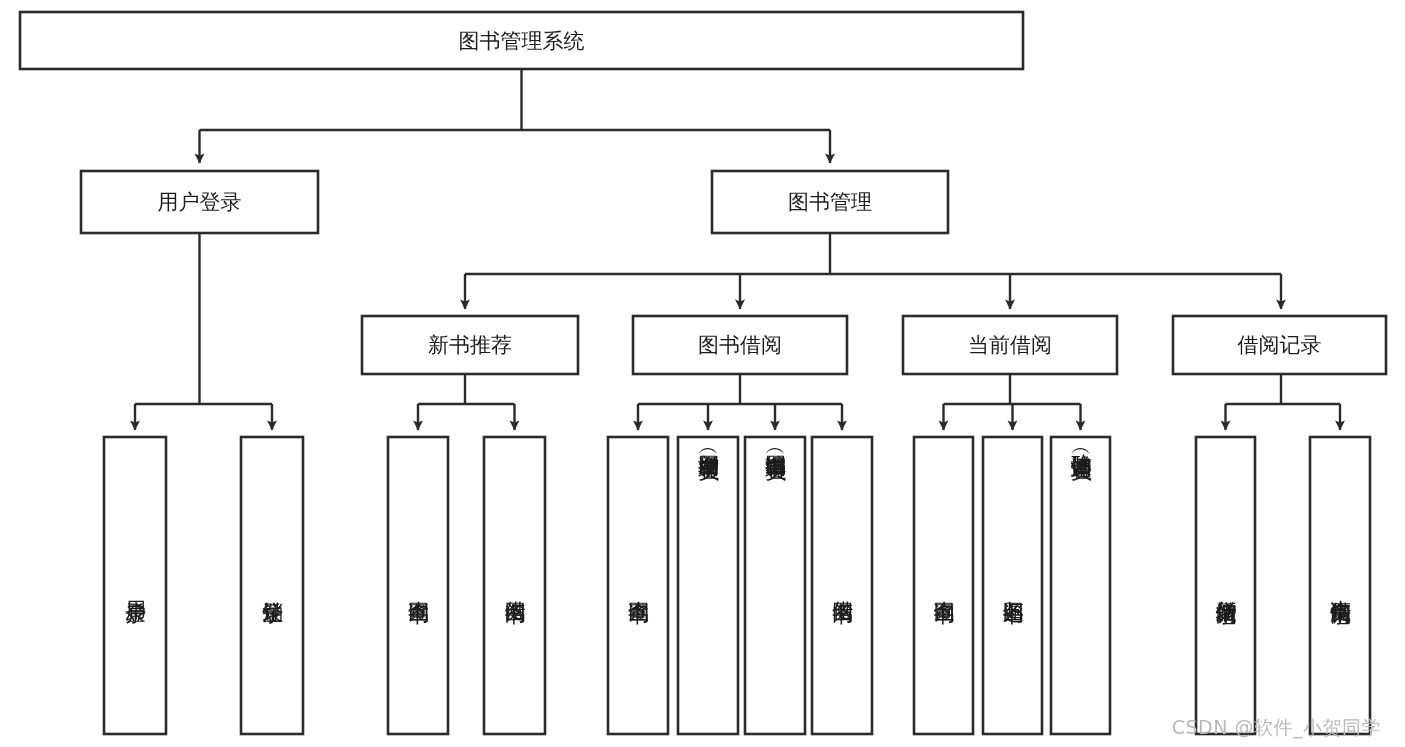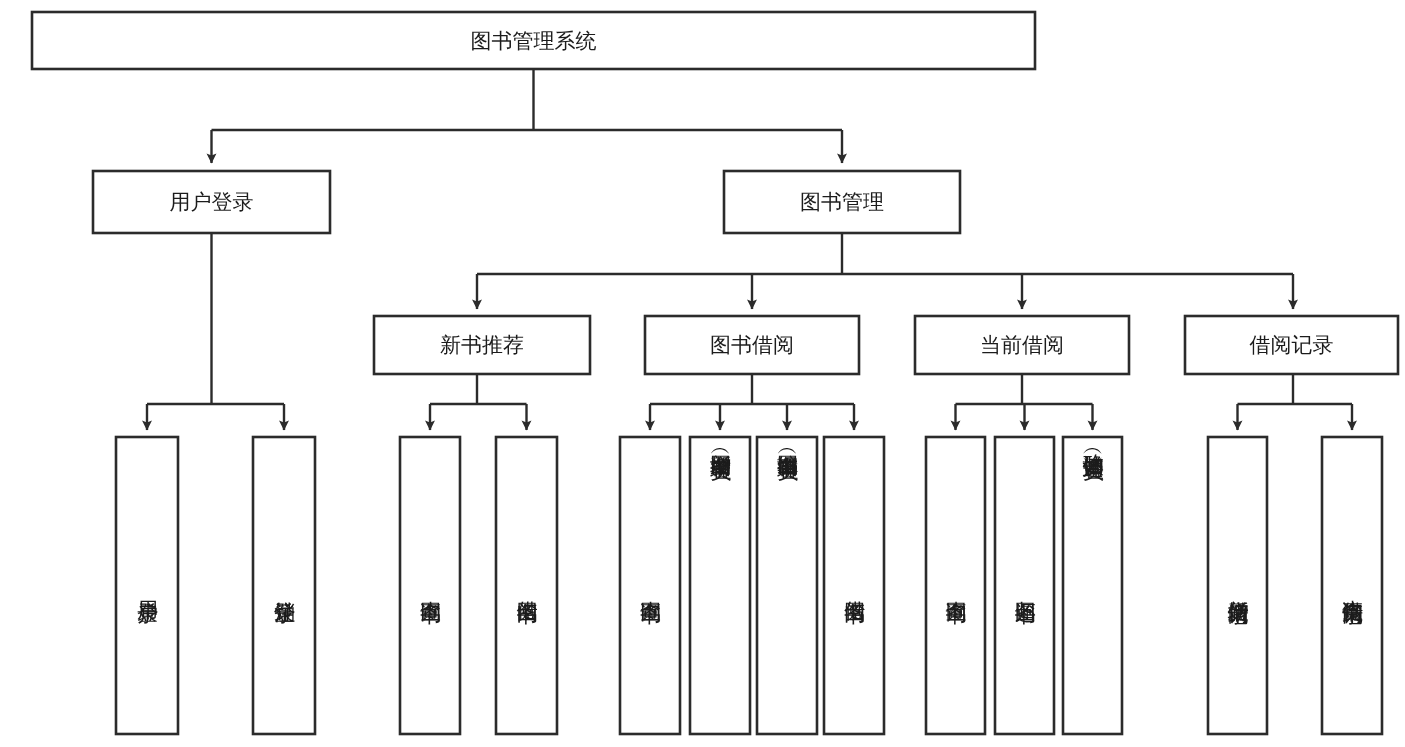--- a/index.html
+++ b/index.html
@@ -11,21 +11,20 @@
     width: 1405px;
     height: 747px;
     font-family: "DejaVu Sans", "Liberation Sans", sans-serif;
     overflow: hidden;
     position: relative;
   }
   #diagram-root {
     position: relative;
     width: 1391px;
     height: 747px;
-    margin-left: 12px;
   }
   svg#flowchart {
     position: absolute;
     top: 0;
     left: 0;
     width: 1405px;
     height: 747px;
     display: block;
   }
   .node-box {
@@ -234,14 +233,15 @@
   </div>
 
   <div class="leaf-label-wrap" style="left:1196px; top:437px; width:59px; height:297px;">
     <span class="leaf-label">新增借阅记录</span>
   </div>
 
   <div class="leaf-label-wrap" style="left:1310px; top:437px; width:60px; height:297px;">
     <span class="leaf-label">查询借阅记录</span>
   </div>
 
+  <div class="watermark">CSDN @软件_小贺同学</div>
 
 </div>
 
 </body></html>

